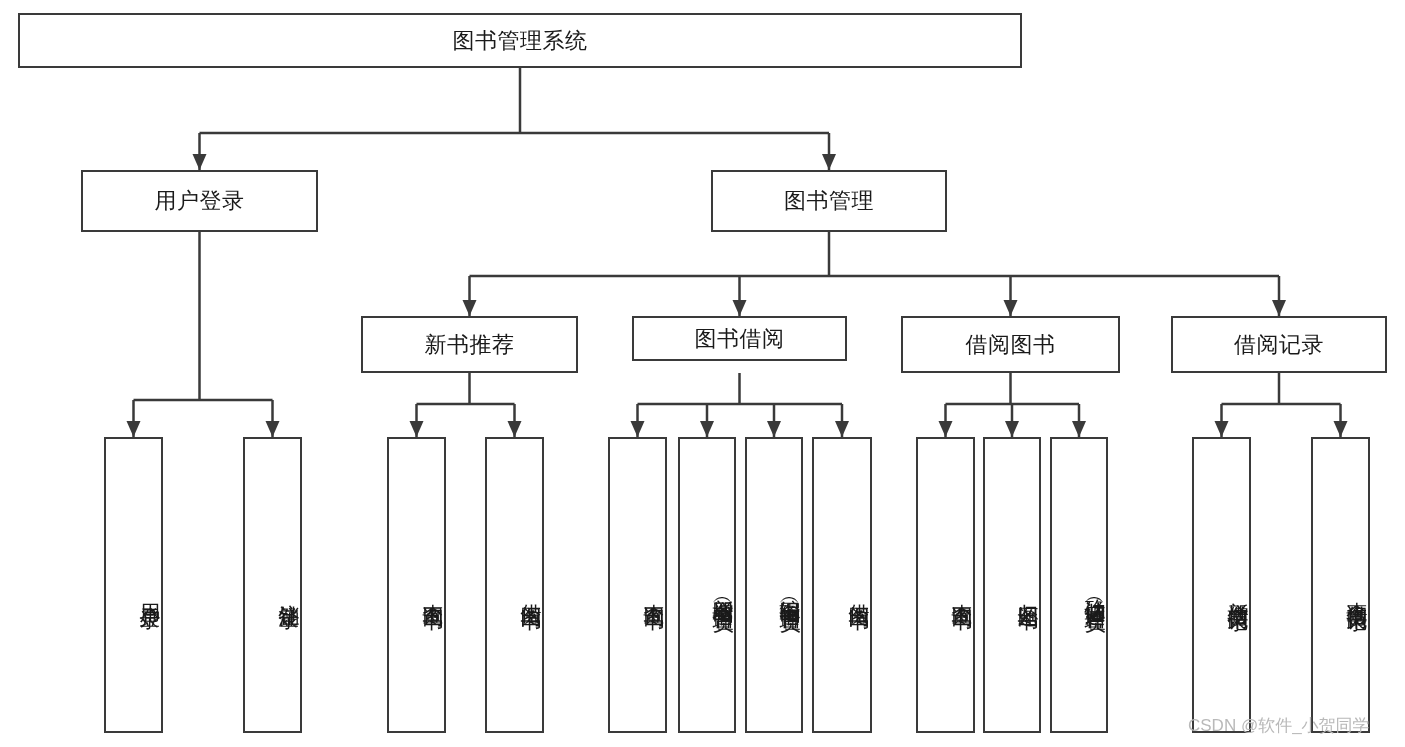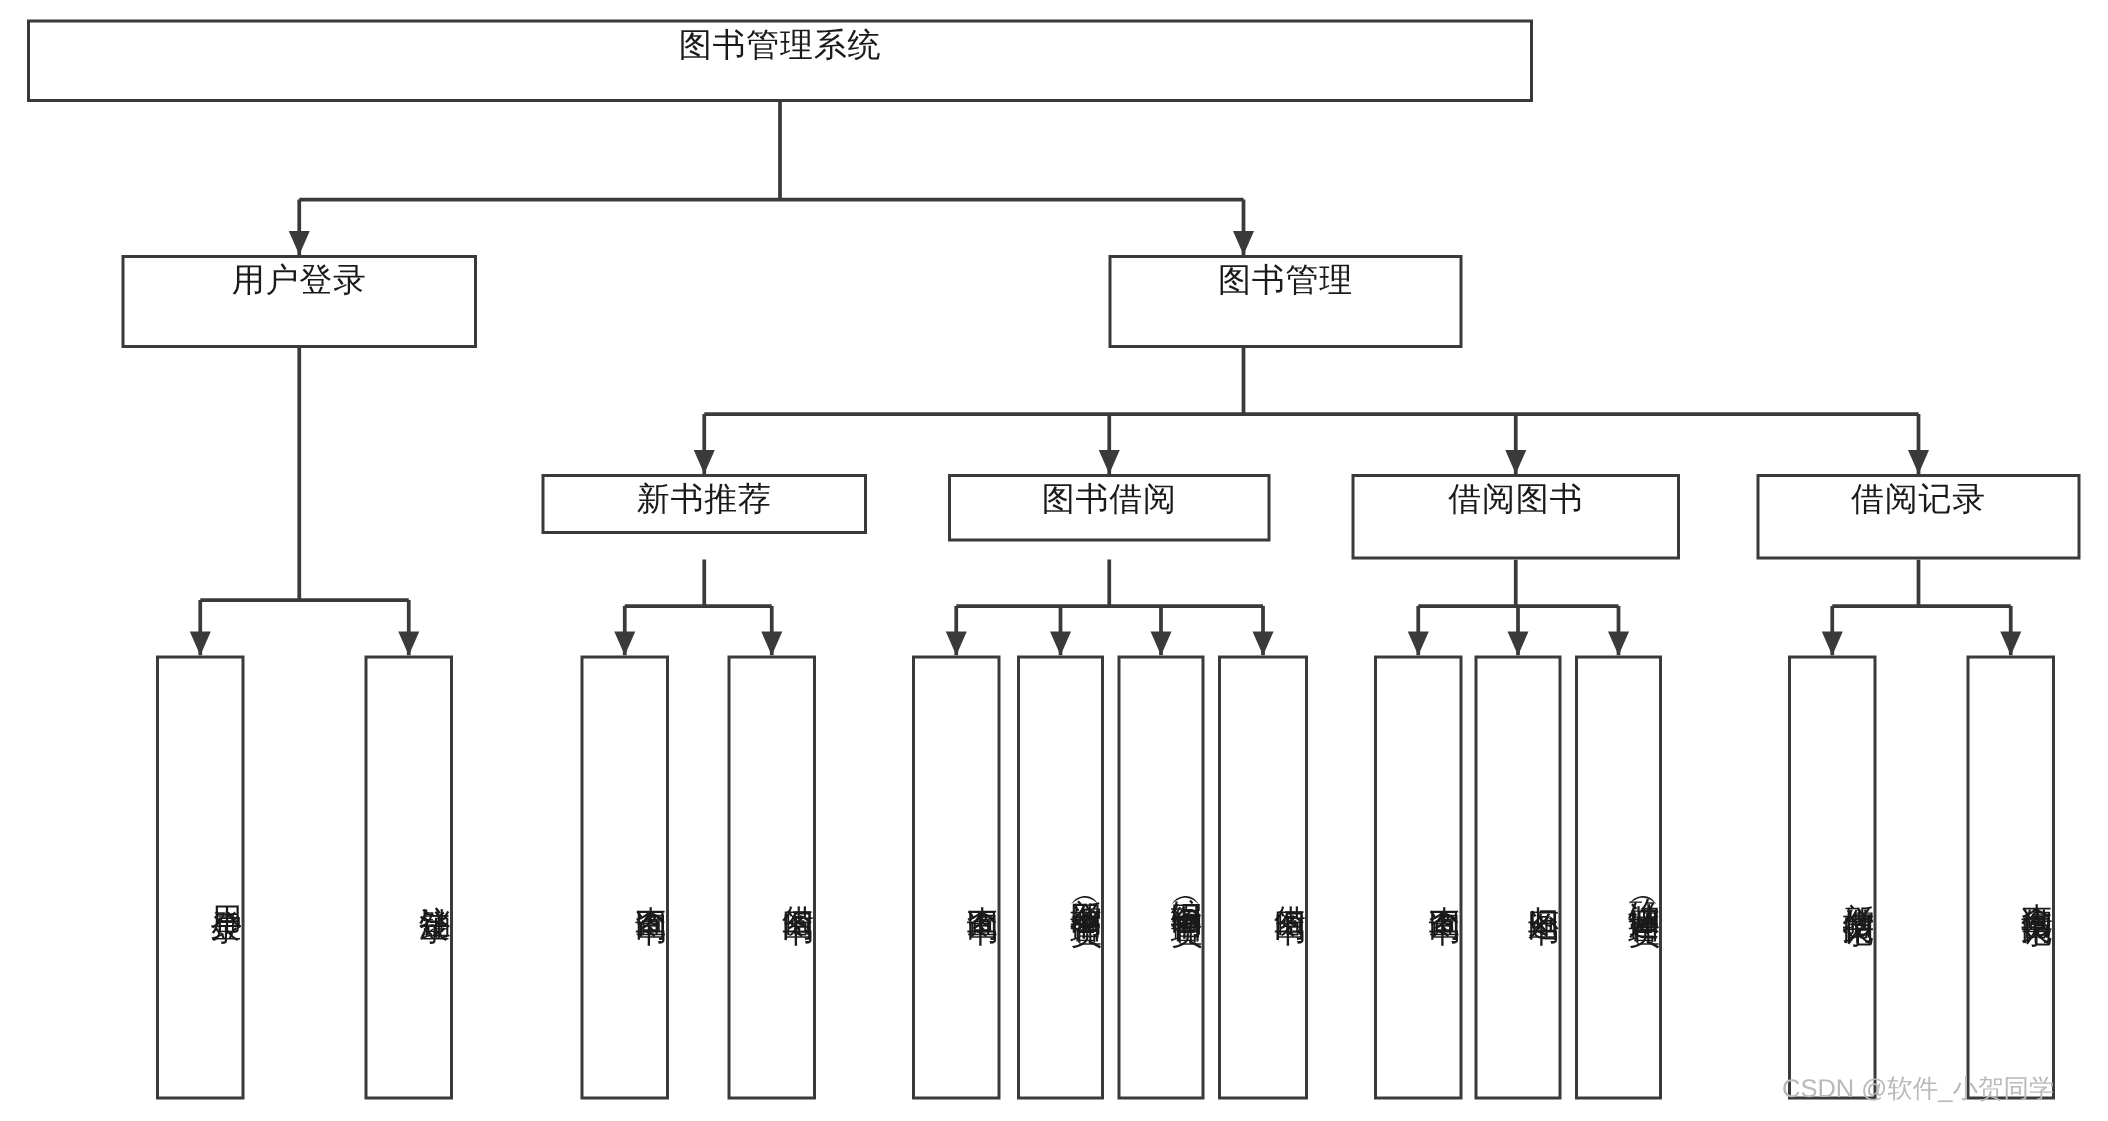--- a/index.html
+++ b/index.html
@@ -16,21 +16,21 @@
     height: 747px;
     background: #ffffff;
     overflow: hidden;
   }
   .node {
     position: absolute;
     box-sizing: border-box;
     background: #ffffff;
     border: 2.5px solid #3a3a3a;
     display: flex;
-    align-items: flex-start;
+    align-items: center;
     justify-content: center;
     color: #1a1a1a;
   }
   .node.horiz {
     font-size: 22px;
     letter-spacing: 0.5px;
   }
   .node.vert {
     writing-mode: vertical-rl;
     text-orientation: upright;
@@ -138,24 +138,24 @@
       </g>
   </svg>
 
   <div id="nodes-layer">
       <div class="node horiz" style="left: 18px; top: 13px; width: 1004px; height: 55px;">
         <span class="label">图书管理系统</span>
       </div>
       <div class="node horiz" style="left: 81px; top: 170px; width: 237px; height: 62px;">
         <span class="label">用户登录</span>
       </div>
-      <div class="node horiz" style="left: 711px; top: 170px; width: 236px; height: 62px; margin-left: 28px;">
+      <div class="node horiz" style="left: 711px; top: 170px; width: 236px; height: 62px;">
         <span class="label">图书管理</span>
       </div>
-      <div class="node horiz" style="left: 361px; top: 316px; width: 217px; height: 40px;">
+      <div class="node horiz" style="left: 361px; top: 316px; width: 217px; height: 57px;">
         <span class="label">新书推荐</span>
       </div>
       <div class="node horiz" style="left: 632px; top: 316px; width: 215px; height: 45px;">
         <span class="label">图书借阅</span>
       </div>
       <div class="node horiz" style="left: 901px; top: 316px; width: 219px; height: 57px;">
         <span class="label">借阅图书</span>
       </div>
       <div class="node horiz" style="left: 1171px; top: 316px; width: 216px; height: 57px;">
         <span class="label">借阅记录</span>

